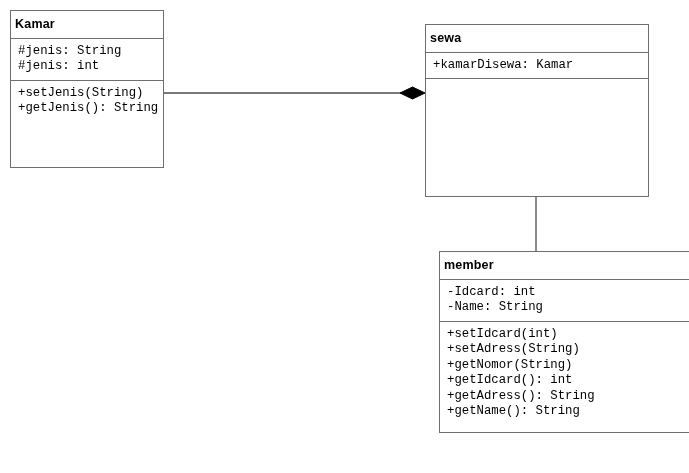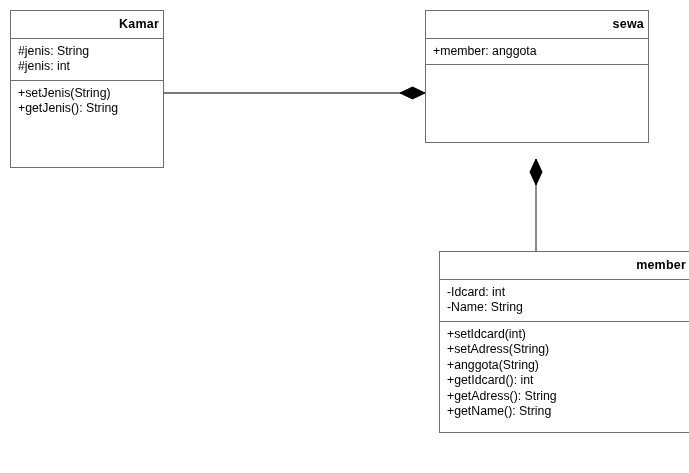--- a/index.html
+++ b/index.html
@@ -28,21 +28,21 @@
   .uml-class {
     position: absolute;
     box-sizing: border-box;
     background: #ffffff;
     border: 1.6px solid #6e6e6e;
     display: flex;
     flex-direction: column;
   }
 
   .uml-title {
-    text-align: right;
+    text-align: left;
     font-weight: bold;
     font-size: 12.5px;
     line-height: 1;
     padding: 7px 4px 7px 4px;
     border-bottom: 1.6px solid #6e6e6e;
     color: #000;
     letter-spacing: 0.2px;
   }
 
   .uml-compartment {
@@ -54,20 +54,21 @@
   .uml-attributes {
     border-bottom: 1.6px solid #6e6e6e;
   }
 
   .uml-methods {
     flex: 1 1 auto;
   }
 
   .uml-row {
     white-space: pre;
+    font-family: Liberation Mono, monospace;
   }
 
   
   #connectors {
     position: absolute;
     left: 0;
     top: 0;
     width: 689px;
     height: 473px;
     pointer-events: none;
@@ -105,36 +106,36 @@
     <div class="uml-compartment uml-attributes">
       <div class="uml-row">#jenis: String</div>
       <div class="uml-row">#jenis: int</div>
     </div>
     <div class="uml-compartment uml-methods">
       <div class="uml-row">+setJenis(String)</div>
       <div class="uml-row">+getJenis(): String</div>
     </div>
   </div>
 
-  <div class="uml-class" style="left:425px; top:10px; width:224px; height:133px;">
+  <div class="uml-class" style="left:425px; top:24px; width:224px; height:173px;">
     <div class="uml-title">sewa</div>
     <div class="uml-compartment uml-attributes">
-      <div class="uml-row">+member: anggota</div>
+      <div class="uml-row">+kamarDisewa: Kamar</div>
     </div>
   </div>
 
   <div class="uml-class" style="left:439px; top:251px; width:252px; height:182px;">
     <div class="uml-title">member</div>
     <div class="uml-compartment uml-attributes">
       <div class="uml-row">-Idcard: int</div>
       <div class="uml-row">-Name: String</div>
     </div>
     <div class="uml-compartment uml-methods">
       <div class="uml-row">+setIdcard(int)</div>
       <div class="uml-row">+setAdress(String)</div>
-      <div class="uml-row">+anggota(String)</div>
+      <div class="uml-row">+getNomor(String)</div>
       <div class="uml-row">+getIdcard(): int</div>
       <div class="uml-row">+getAdress(): String</div>
       <div class="uml-row">+getName(): String</div>
     </div>
   </div>
 
 </div>
 
 </body></html>

